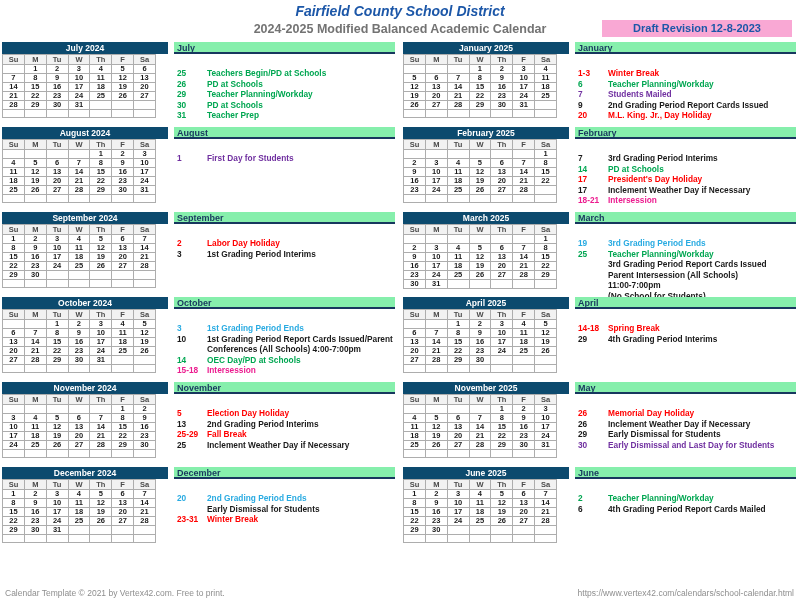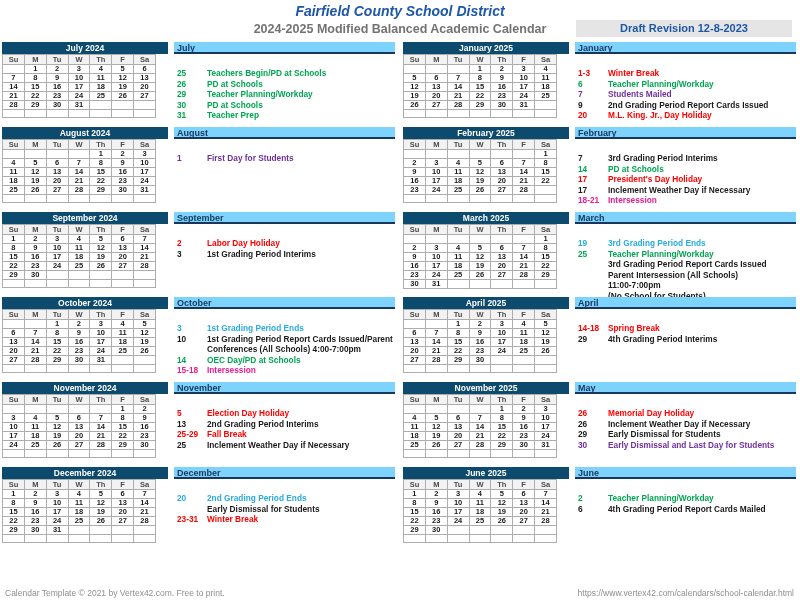--- a/index.html
+++ b/index.html
@@ -3,21 +3,21 @@
 <meta charset="utf-8">
 <style>
   * { margin:0; padding:0; box-sizing:border-box; }
   html,body { width:800px; height:603px; background:#fff; font-family:"Liberation Sans", sans-serif; overflow:hidden; }
   body { position:relative; }
 
   
   .hdr { position:relative; height:40px; }
   .district { text-align:center; font-size:14px; font-weight:bold; color:#1C57A8; padding-top:3px;font-style:italic; }
   .subtitle { text-align:center; font-size:12.5px; font-weight:bold; color:#737373; margin-top:3px; }
-  .revision { position:absolute; top:20px; right:8px; width:216px; height:17px; background:#e5e5e5;
+  .revision { position:absolute; top:20px; right:8px; width:190px; height:17px; background:#f9a8d4;
               color:#1C57A8; font-weight:bold; font-size:11px; text-align:center; line-height:17px; }
 
   
   .main { display:flex; padding:2px 4px 0 2px; gap:8px; }
   .col { width:394px; }
   .month-block { display:flex; margin-bottom:6px; height:79px; }
 
   
   .cal { width:166px; flex:none; }
   .cal-title { height:12px; line-height:12px; background:#0c4a6e; color:#fff;
@@ -30,21 +30,21 @@
   td.empty   { background:#DDEBF7; }
   td.wkend   { background:#E8E8E8; }
   td.h-green   { background:#00A651; color:#fff; }
   td.h-red     { background:#FF0000; color:#fff; }
   td.h-purple  { background:#7030A0; color:#fff; }
   td.h-magenta { background:#EC1C8F; color:#000; }
   td.h-cyan    { background:#29ABE2; color:#fff; }
 
   
   .events { flex:1; margin-left:6px; min-width:0; }
-  .ev-band { height:12px; line-height:12px; background:#7dd3fc; border-bottom:2px solid #17375E;
+  .ev-band { height:12px; line-height:12px; background:#86efac; border-bottom:2px solid #17375E;
              color:#17375E; font-weight:bold; font-size:9px; padding-left:3px; }
   .ev-rows { padding-top:14px; }
   .ev-row { line-height:10.6px; font-size:8.3px; font-weight:bold; white-space:nowrap; }
   .ev-date { display:inline-block; width:33px; padding-left:3px; vertical-align:top; }
   .c-green   { color:#00A651; }
   .c-red     { color:#FF0000; }
   .c-purple  { color:#7030A0; }
   .c-magenta { color:#EC1C8F; }
   .c-cyan    { color:#29ABE2; }
   .c-black   { color:#1A1A1A; }

